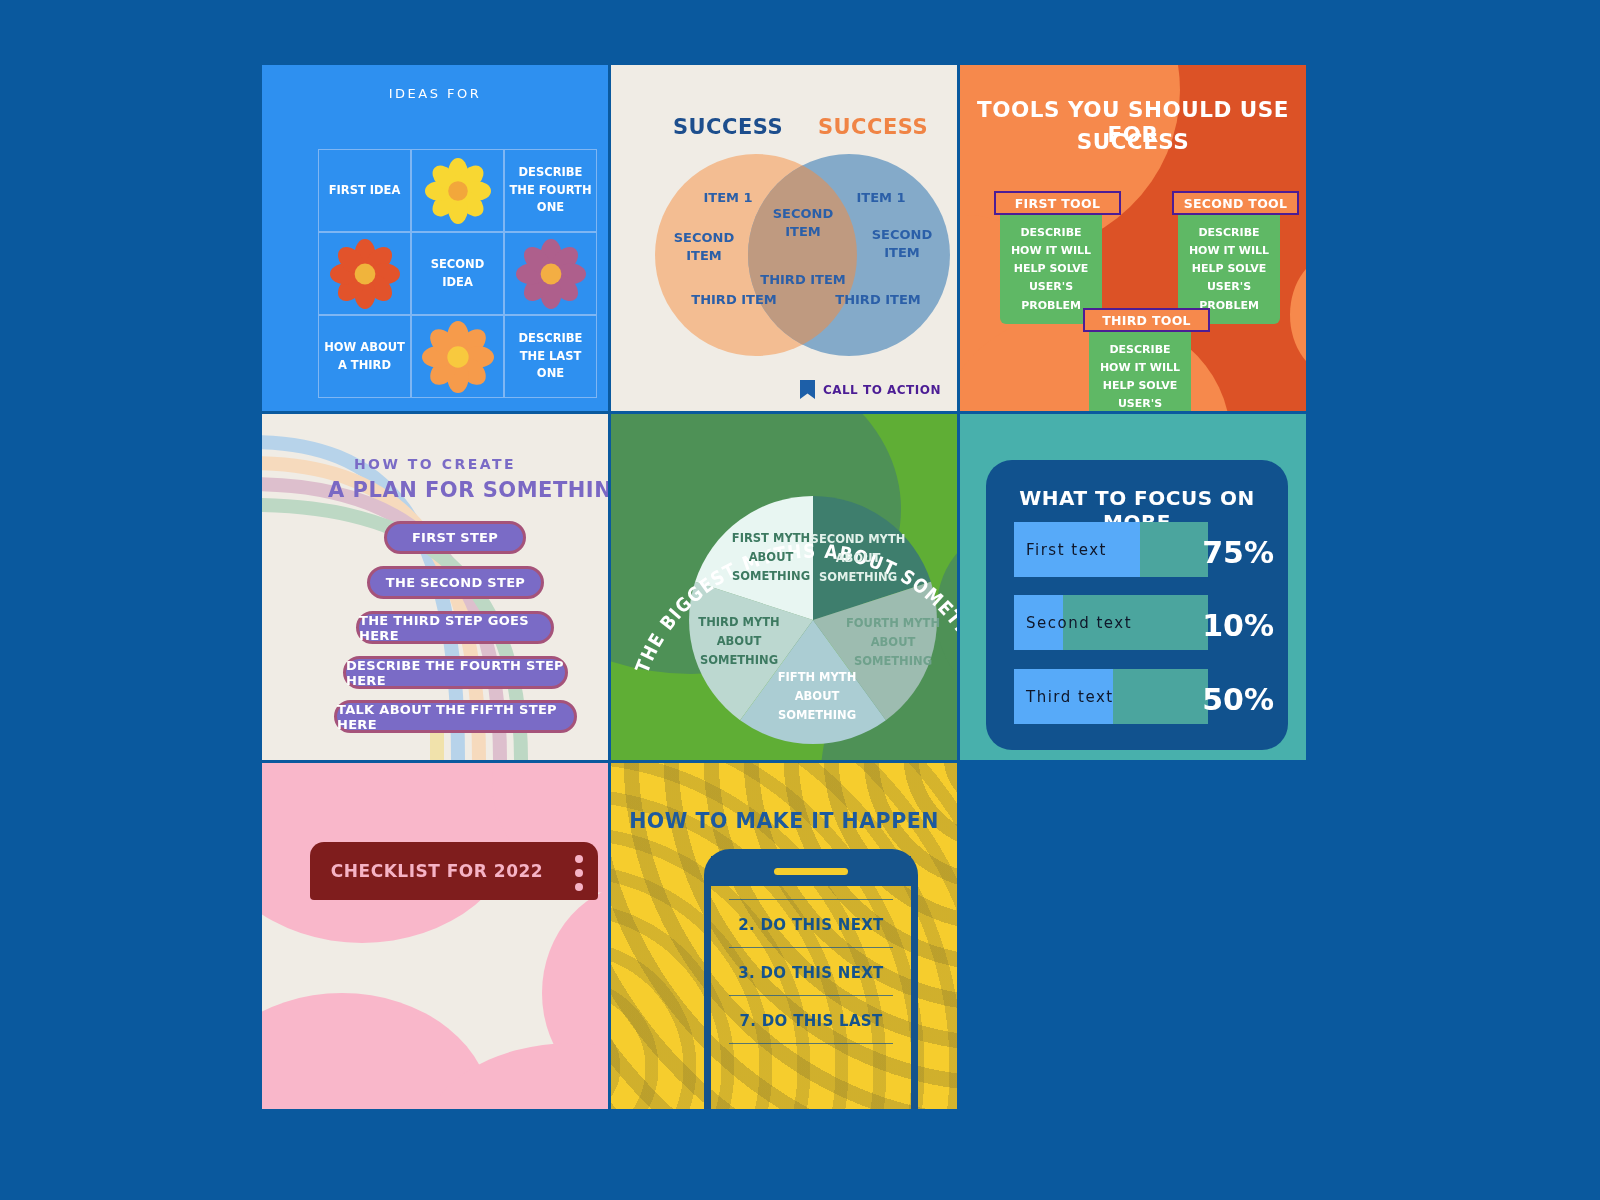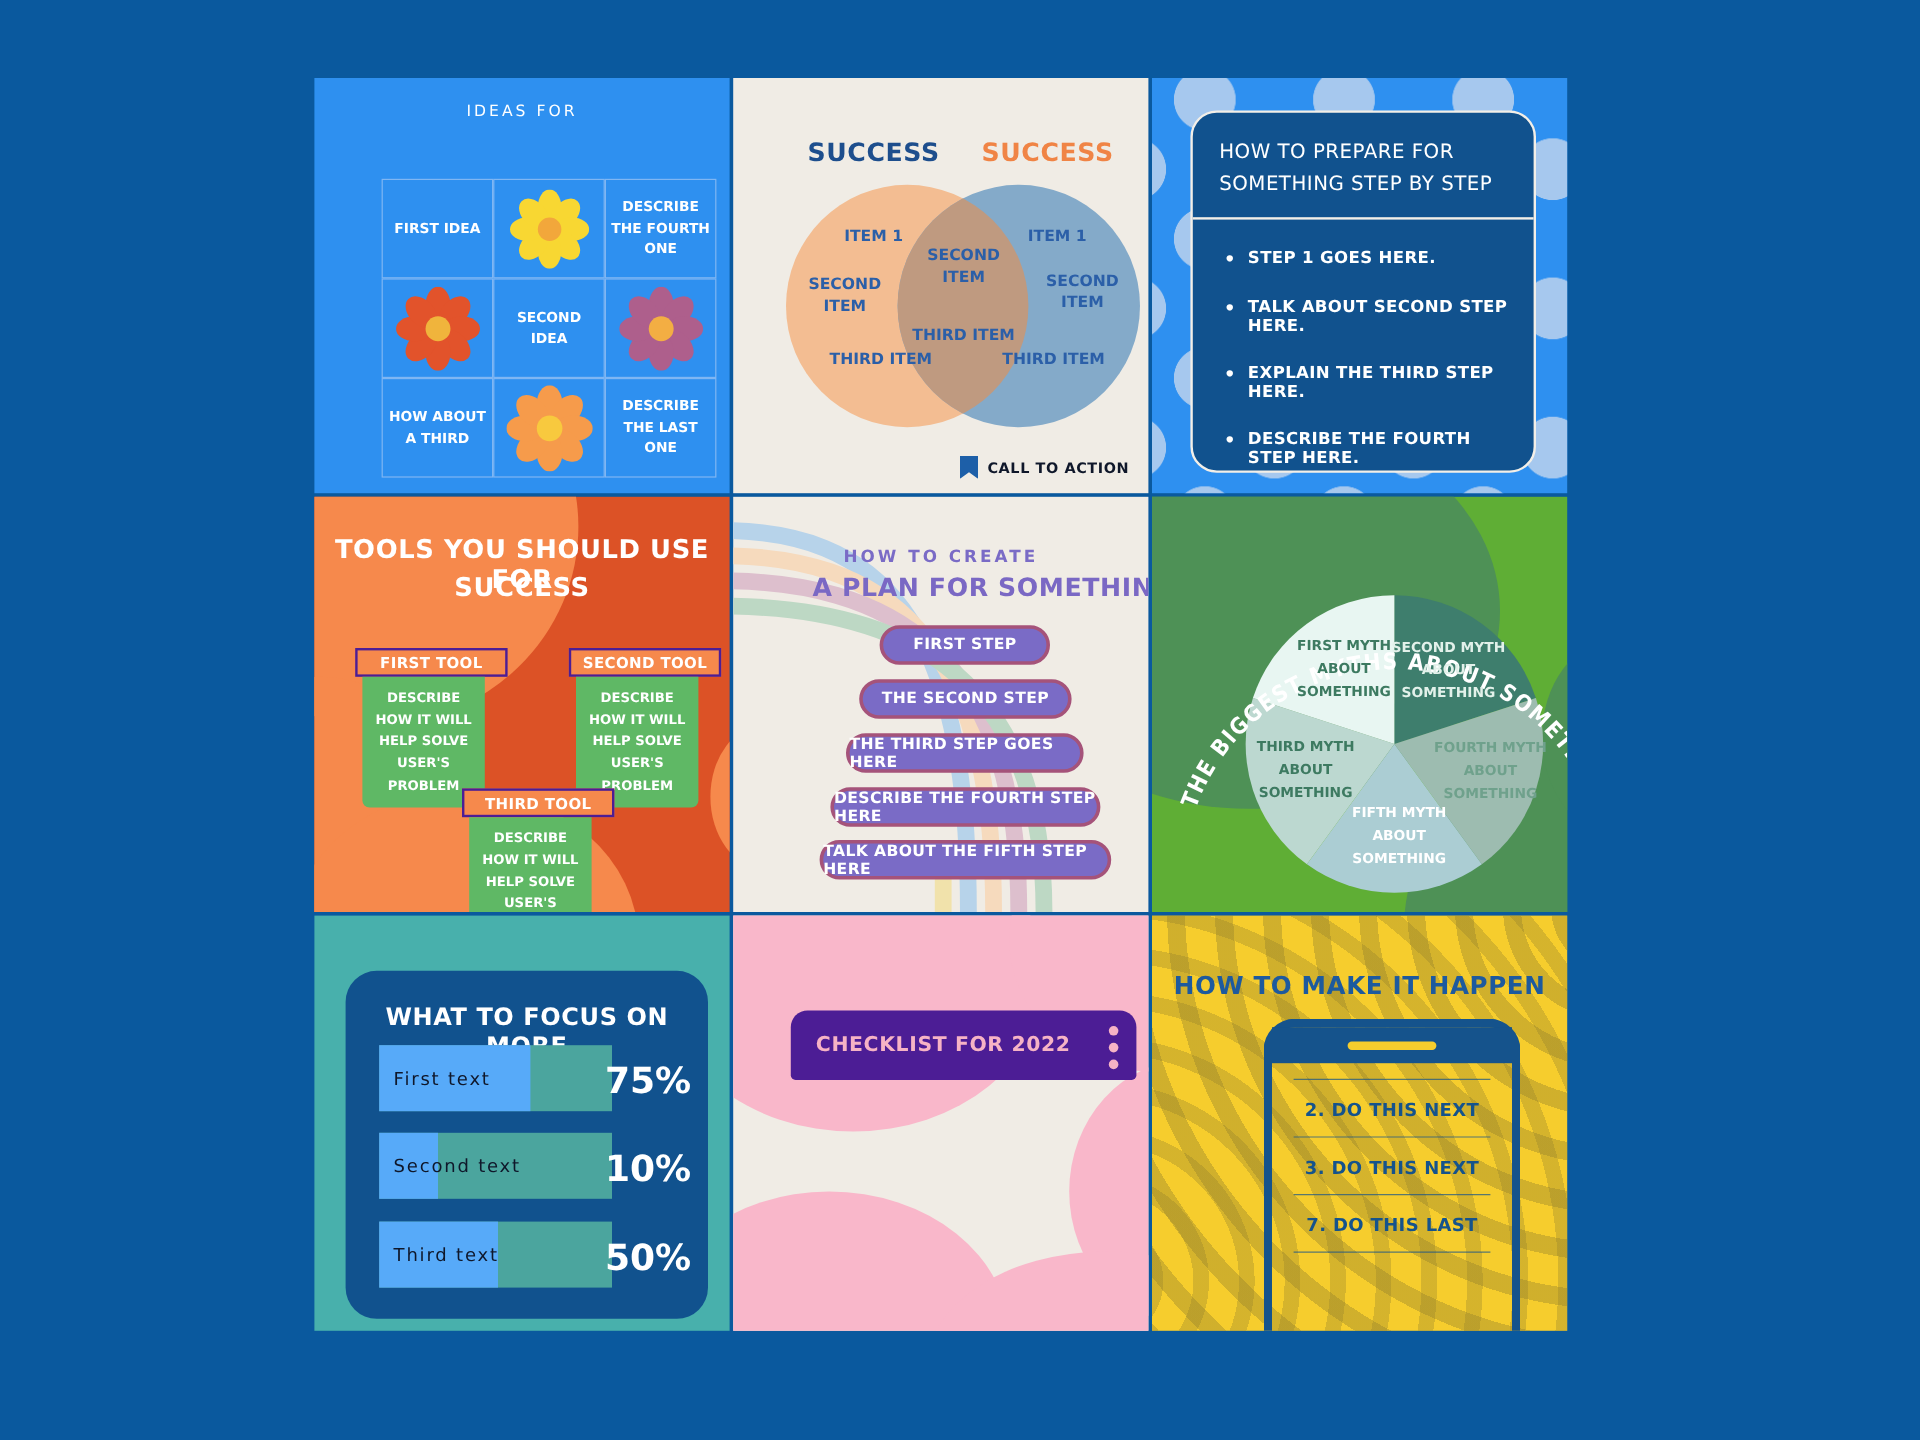--- a/index.html
+++ b/index.html
@@ -20,21 +20,21 @@
            grid-template-columns:repeat(3,1fr);grid-template-rows:repeat(3,1fr);}
   .t1-cell{border:1px solid #7fb6f3;display:flex;align-items:center;justify-content:center;
            text-align:center;color:#fff;font-weight:bold;font-size:11.5px;line-height:1.55;padding:3px;}
 
   
   .t-venn{background:#f0ece5;}
   .venn-title{top:50px;width:140px;font-size:21px;font-weight:bold;letter-spacing:.5px;text-align:center;}
   .venn-label{position:absolute;width:86px;text-align:center;font-size:13px;font-weight:bold;
               color:#2b5fa8;line-height:1.35;}
   .cta{right:16px;bottom:12px;display:flex;align-items:center;gap:8px;}
-  .cta-text{color:#0f172a;font-size:12px;font-weight:bold;letter-spacing:.5px;}
+  .cta-text{color:#4c1d95;font-size:12px;font-weight:bold;letter-spacing:.5px;}
 
   
   .t-prepare{background-color:#2e90f0;
     background-image:
       radial-gradient(circle 26px at 58px 58px,#a6c8ee 98%,rgba(0,0,0,0) 100%),
       radial-gradient(circle 26px at 58px 58px,#a6c8ee 98%,rgba(0,0,0,0) 100%);
     background-size:116px 116px,116px 116px;
     background-position:-14px -40px,44px 18px;}
   .t3-panel{left:32px;top:27px;width:288px;height:302px;background:#11528e;
             border:2.5px solid #f3efe8;border-radius:22px;box-sizing:border-box;}
@@ -77,21 +77,21 @@
   .t7-track{position:absolute;left:28px;width:194px;height:55px;background:#4ba59e;}
   .t7-fill{height:100%;background:#57aaf9;}
   .t7-label{position:absolute;left:12px;top:50%;transform:translateY(-50%);color:#0f172a;
             font-size:15px;letter-spacing:1.5px;white-space:nowrap;}
   .t7-pct{position:absolute;right:14px;width:84px;text-align:right;color:#fff;
           font-size:30px;font-weight:bold;}
 
   
   .t-check{background:#f0ece5;}
   .t8-blob{background:#f9b7ca;}
-  .t8-head{left:48px;top:79px;width:288px;height:58px;background:#4c1d95;border-radius:14px 14px 4px 4px;}
+  .t8-head{left:48px;top:79px;width:288px;height:58px;background:#7f1d1d;border-radius:14px 14px 4px 4px;}
   .t8-head-title{line-height:58px;text-align:center;padding-right:34px;color:#f6b3c5;
                  font-size:17px;font-weight:bold;letter-spacing:.5px;}
   .kebab{position:absolute;right:15px;top:13px;display:flex;flex-direction:column;gap:6px;}
   .kebab span{width:8px;height:8px;border-radius:50%;background:#f6b3c5;}
   .t8-body{left:48px;top:137px;width:285px;height:197px;background:#57a6f7;border-radius:0 0 14px 14px;}
   .t8-row{position:absolute;left:22px;display:flex;align-items:center;}
   .t8-box{width:31px;height:31px;border-radius:9px;background:#f9c2d2;border:3px solid #bf4a6d;
           box-sizing:border-box;}
   .t8-label{margin-left:15px;color:#c2486b;font-weight:bold;font-size:13.5px;letter-spacing:.3px;}
 
@@ -218,31 +218,20 @@
       <div class="venn-label" style="left:248px;top:161px">SECOND ITEM</div>
       <div class="venn-label" style="left:224px;top:226px">THIRD ITEM</div>
       <div class="abs cta">
         <svg width="15" height="19" viewBox="0 0 15 19">
           <path d="M0 0 H15 V19 L7.5 13.5 L0 19 Z" fill="#1d5fa8"></path>
         </svg>
         <span class="cta-text">CALL TO ACTION</span>
       </div>
     </div>
 
-    <div class="tile t-prepare">
-      <div class="abs t3-panel">
-        <div class="t3-head">HOW TO PREPARE FOR SOMETHING STEP BY STEP</div>
-        <div class="t3-body">
-          <div class="t3-item">STEP 1 GOES HERE.</div>
-          <div class="t3-item">TALK ABOUT SECOND STEP HERE.</div>
-          <div class="t3-item">EXPLAIN THE THIRD STEP HERE.</div>
-          <div class="t3-item">DESCRIBE THE FOURTH STEP HERE.</div>
-        </div>
-      </div>
-    </div>
 
     <div class="tile t-tools">
       <div class="blob t4-blob" style="left:-120px;top:-140px;width:340px;height:330px"></div>
       <div class="blob t4-blob" style="left:-110px;top:150px;width:230px;height:250px"></div>
       <div class="blob t4-blob" style="left:-20px;top:245px;width:290px;height:250px"></div>
       <div class="blob t4-blob" style="left:330px;top:190px;width:90px;height:120px"></div>
       <div class="abs ctr t4-title" style="top:32px">TOOLS YOU SHOULD USE FOR</div>
       <div class="abs ctr t4-title" style="top:64px">SUCCESS</div>
       <div class="tool-head" style="left:34px;top:126px">FIRST TOOL</div>
       <div class="tool-body" style="left:40px;top:150px">DESCRIBE HOW IT WILL HELP SOLVE USER'S PROBLEM</div>

